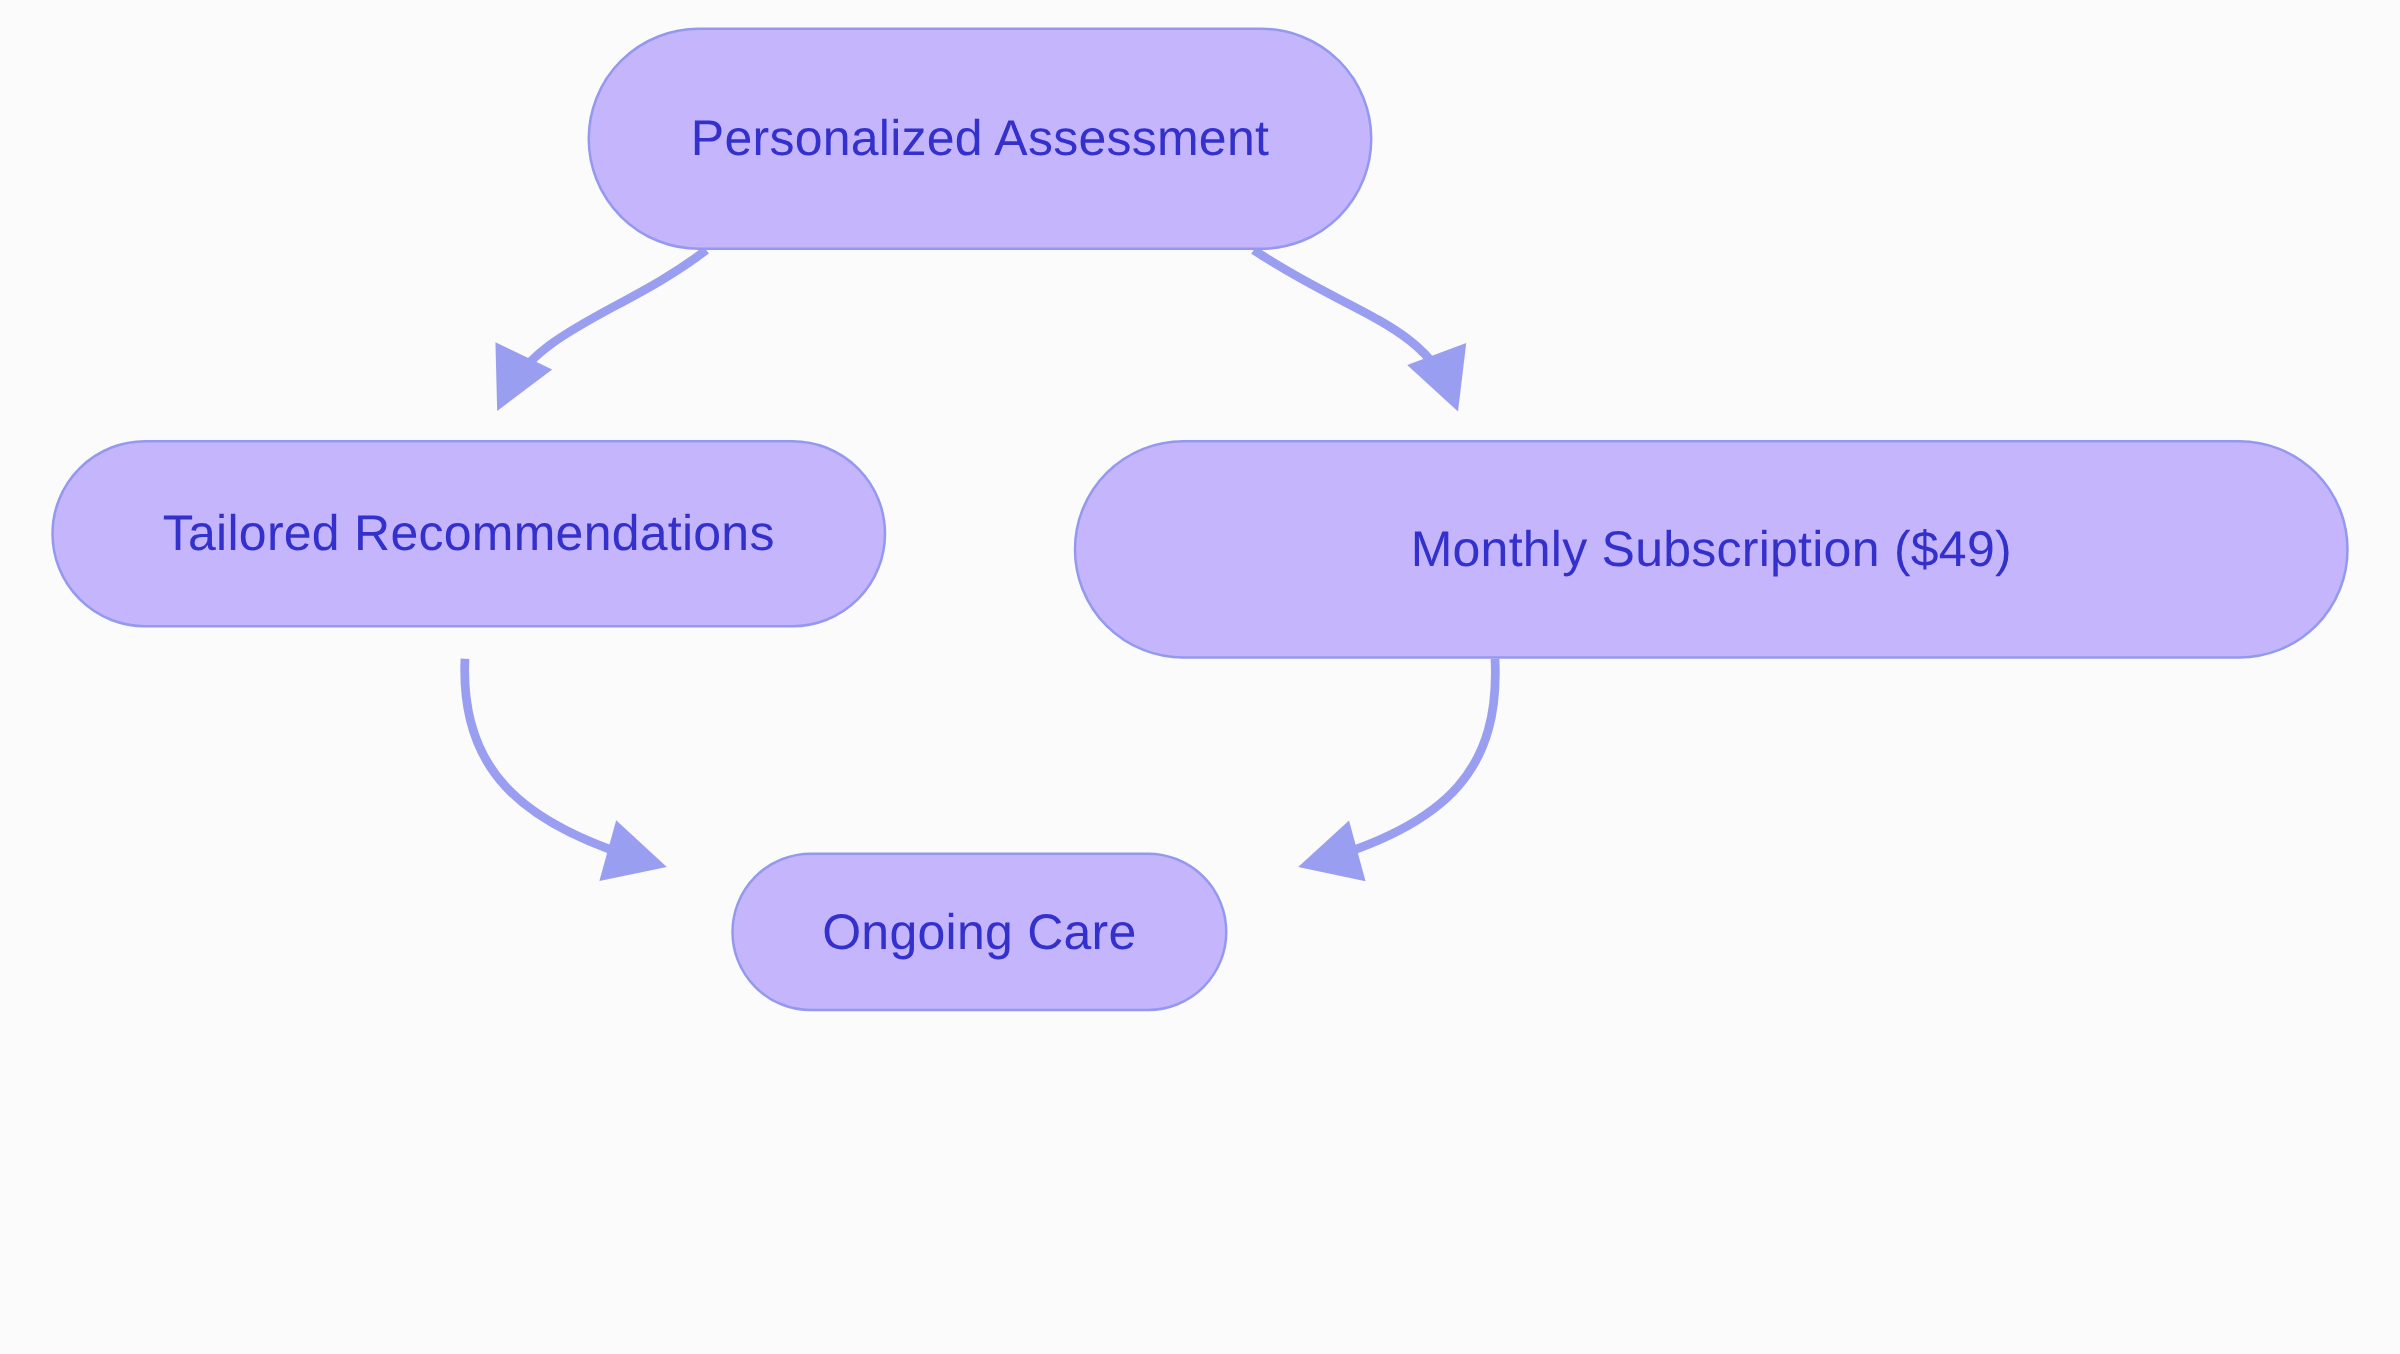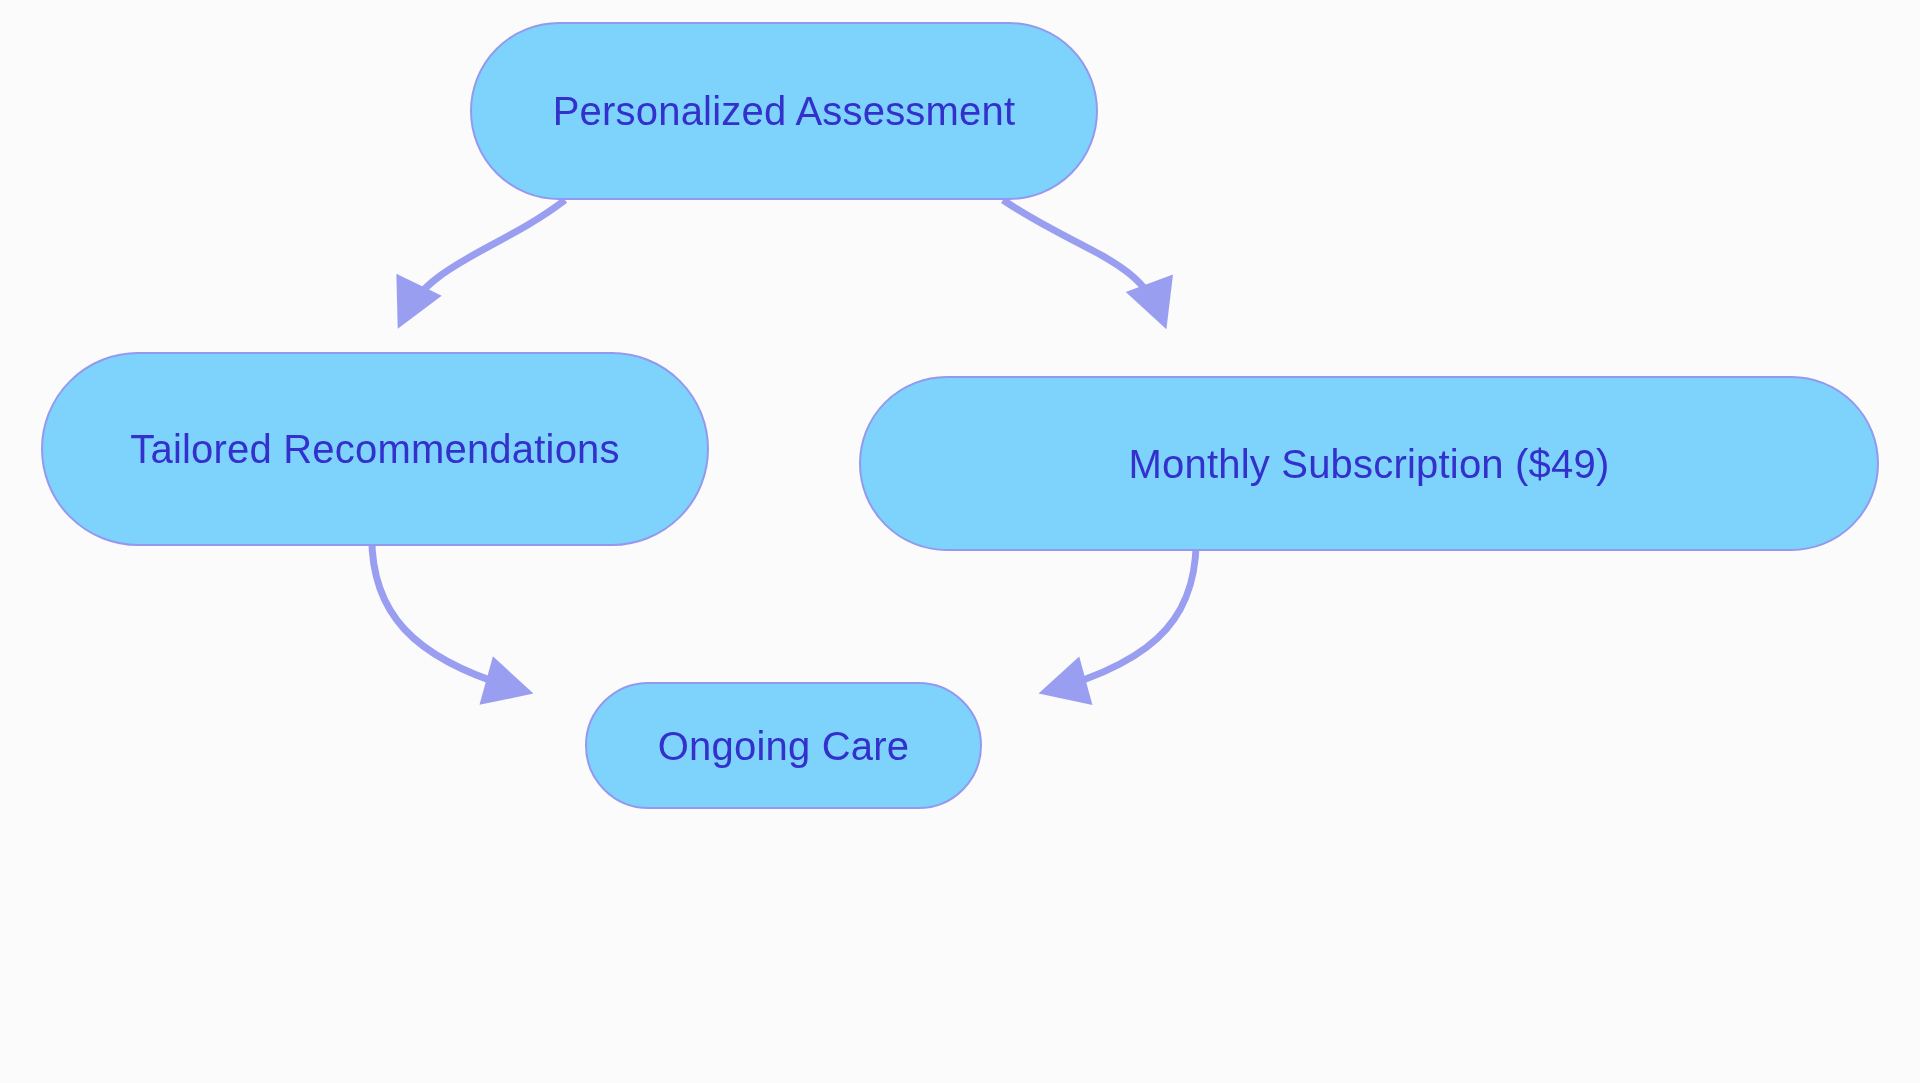--- a/index.html
+++ b/index.html
@@ -18,40 +18,40 @@
   #edge-layer {
     position: absolute;
     left: 0;
     top: 0;
     width: 1920px;
     height: 1083px;
   }
   .node {
     position: absolute;
     box-sizing: border-box;
-    background: #7dd3fc;
+    background: #c4b5fd;
     border: 2.5px solid #9499ef;
     border-radius: 110px;
     display: flex;
     align-items: center;
     justify-content: center;
     z-index: 2;
   }
   .node-label {
     color: #3330cc;
     font-size: 40px;
     font-weight: 400;
     letter-spacing: 0.2px;
     white-space: nowrap;
     line-height: 1;
   }
   
   #node-assessment { left: 470px;  top: 22px;  width: 628px; height: 178px; }
-  #node-recommendations { left: 41px; top: 352px; width: 668px; height: 194px; }
-  #node-subscription { left: 859px; top: 352px; width: 1020px; height: 175px; margin-top: 24px; }
+  #node-recommendations { left: 41px; top: 352px; width: 668px; height: 150px; }
+  #node-subscription { left: 859px; top: 352px; width: 1020px; height: 175px; }
   #node-care { left: 585px; top: 682px; width: 397px; height: 127px; }
 </style>
 </head>
 <body>
 
 <div id="canvas">
 
   <svg id="edge-layer" viewBox="0 0 1920 1083" xmlns="http://www.w3.org/2000/svg">
     <defs>
       <marker id="arrowhead" markerWidth="9" markerHeight="9" refX="6.2" refY="4.5" orient="auto" markerUnits="strokeWidth">

